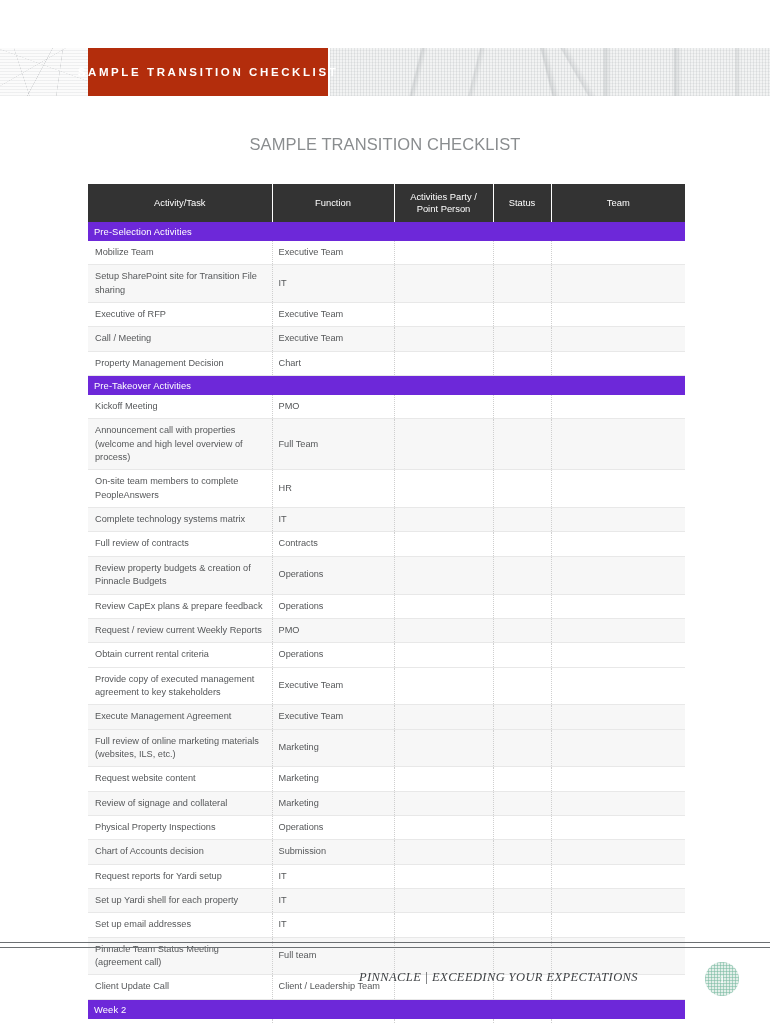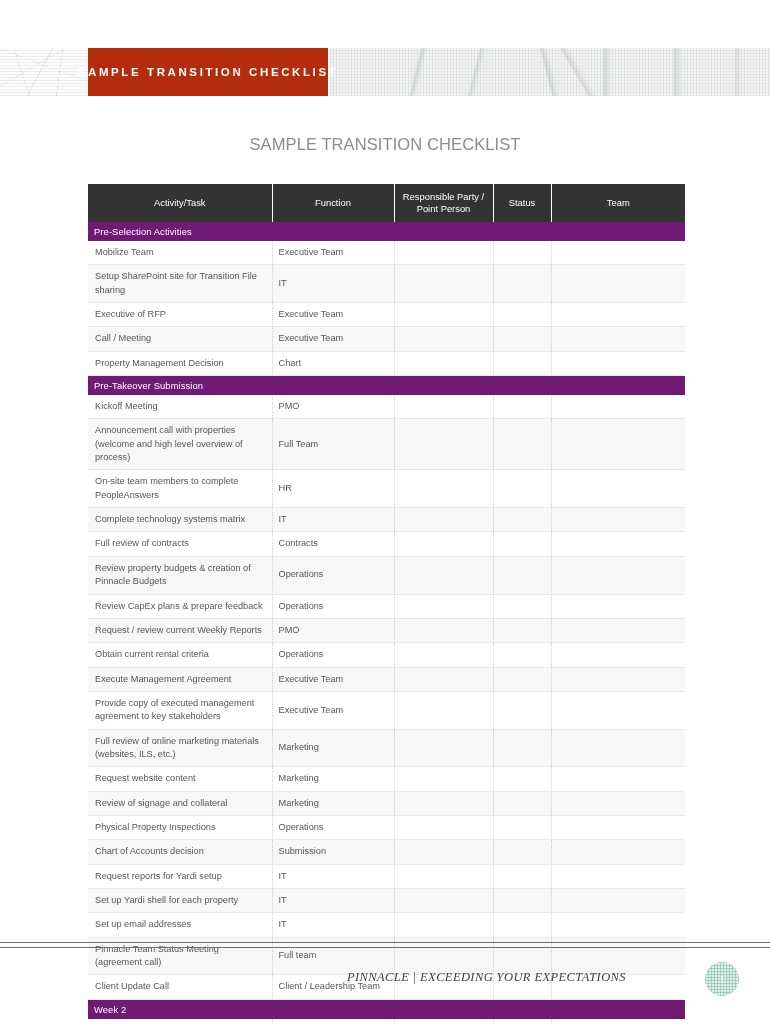--- a/index.html
+++ b/index.html
@@ -107,21 +107,21 @@
     text-align: center;
     padding: 7px 4px;
     height: 24px;
     vertical-align: middle;
     border-right: 1px solid #ffffff;
     line-height: 1.25;
   }
   .checklist-table thead th:last-child { border-right: none; }
 
   .section-row td {
-    background: #701a75;
+    background: #6d28d9;
     color: #ffffff;
     font-size: 9.4px;
     padding: 4px 6px;
     height: 10px;
     vertical-align: middle;
     border: none;
     letter-spacing: .1px;
   }
 
   .data-row td {
@@ -145,21 +145,21 @@
     background: #6c7073;
   }
   .footer-rule-bottom {
     position: absolute;
     left: 0; top: 947px;
     width: 770px; height: 1px;
     background: #6c7073;
   }
   .footer-tagline {
     position: absolute;
-    right: 144px;
+    right: 132px;
     top: 970px;
     font-family: "Liberation Serif", serif;
     font-style: italic;
     font-size: 12.5px;
     color: #3e4144;
     letter-spacing: .4px;
     white-space: nowrap;
     text-align: right;
   }
   .footer-page-badge {
@@ -202,21 +202,21 @@
     <col class="c-activity">
       <col class="c-function">
       <col class="c-party">
       <col class="c-status">
       <col class="c-notes">
   </colgroup>
   <thead>
     <tr>
       <th>Activity/Task</th>
       <th>Function</th>
-      <th>Responsible Party / Point Person</th>
+      <th>Activities Party / Point Person</th>
       <th>Status</th>
       <th>Team</th>
     </tr>
   </thead>
   <tbody id="table-body">
       <tr class="section-row">
         <td colspan="5">Pre-Selection Activities</td>
       </tr>
       <tr class="data-row">
         <td class="cell-activity">Mobilize Team</td>
@@ -247,21 +247,21 @@
         <td class="cell-notes"></td>
       </tr>
       <tr class="data-row">
         <td class="cell-activity">Property Management Decision</td>
         <td class="cell-function">Chart</td>
         <td class="cell-party"></td>
         <td class="cell-status"></td>
         <td class="cell-notes"></td>
       </tr>
       <tr class="section-row">
-        <td colspan="5">Pre-Takeover Submission</td>
+        <td colspan="5">Pre-Takeover Activities</td>
       </tr>
       <tr class="data-row">
         <td class="cell-activity">Kickoff Meeting</td>
         <td class="cell-function">PMO</td>
         <td class="cell-party"></td>
         <td class="cell-status"></td>
         <td class="cell-notes"></td>
       </tr>
       <tr class="data-row alt">
         <td class="cell-activity">Announcement call with properties (welcome and high level overview of process)</td>
@@ -312,29 +312,29 @@
         <td class="cell-status"></td>
         <td class="cell-notes"></td>
       </tr>
       <tr class="data-row">
         <td class="cell-activity">Obtain current rental criteria</td>
         <td class="cell-function">Operations</td>
         <td class="cell-party"></td>
         <td class="cell-status"></td>
         <td class="cell-notes"></td>
       </tr>
+      <tr class="data-row">
+        <td class="cell-activity">Provide copy of executed management agreement to key stakeholders</td>
+        <td class="cell-function">Executive Team</td>
+        <td class="cell-party"></td>
+        <td class="cell-status"></td>
+        <td class="cell-notes"></td>
+      </tr>
       <tr class="data-row alt">
         <td class="cell-activity">Execute Management Agreement</td>
-        <td class="cell-function">Executive Team</td>
-        <td class="cell-party"></td>
-        <td class="cell-status"></td>
-        <td class="cell-notes"></td>
-      </tr>
-      <tr class="data-row">
-        <td class="cell-activity">Provide copy of executed management agreement to key stakeholders</td>
         <td class="cell-function">Executive Team</td>
         <td class="cell-party"></td>
         <td class="cell-status"></td>
         <td class="cell-notes"></td>
       </tr>
       <tr class="data-row alt">
         <td class="cell-activity">Full review of online marketing materials (websites, ILS, etc.)</td>
         <td class="cell-function">Marketing</td>
         <td class="cell-party"></td>
         <td class="cell-status"></td>

